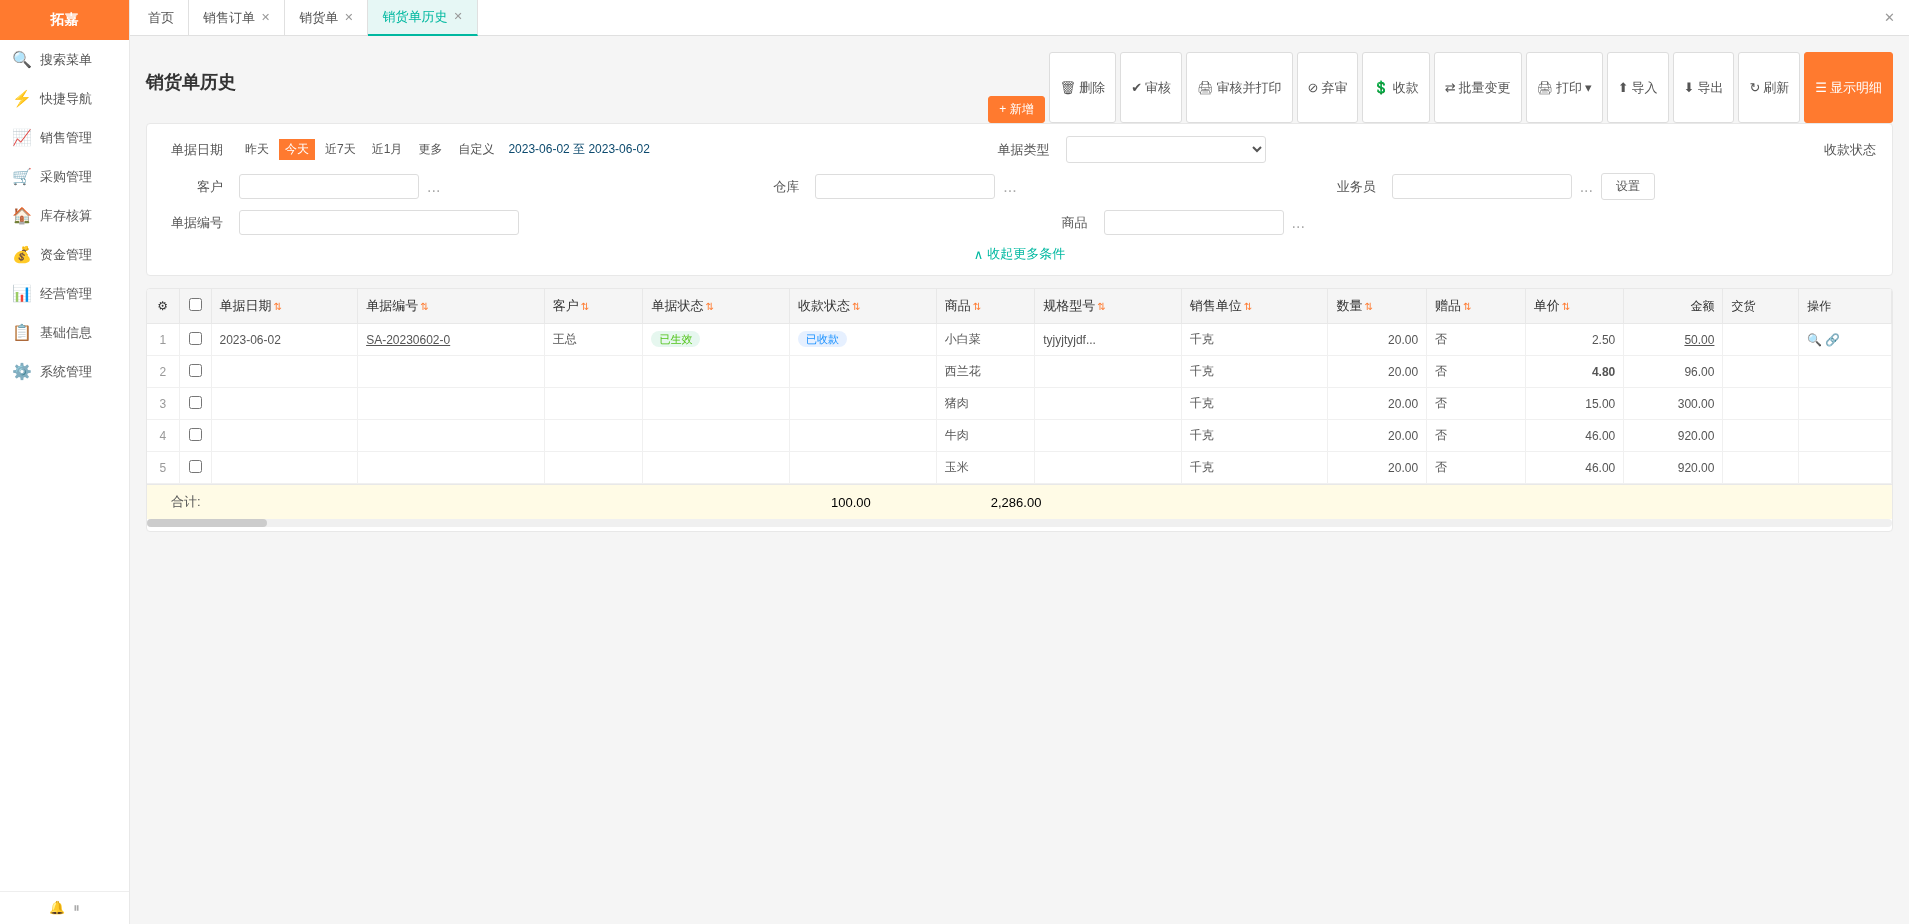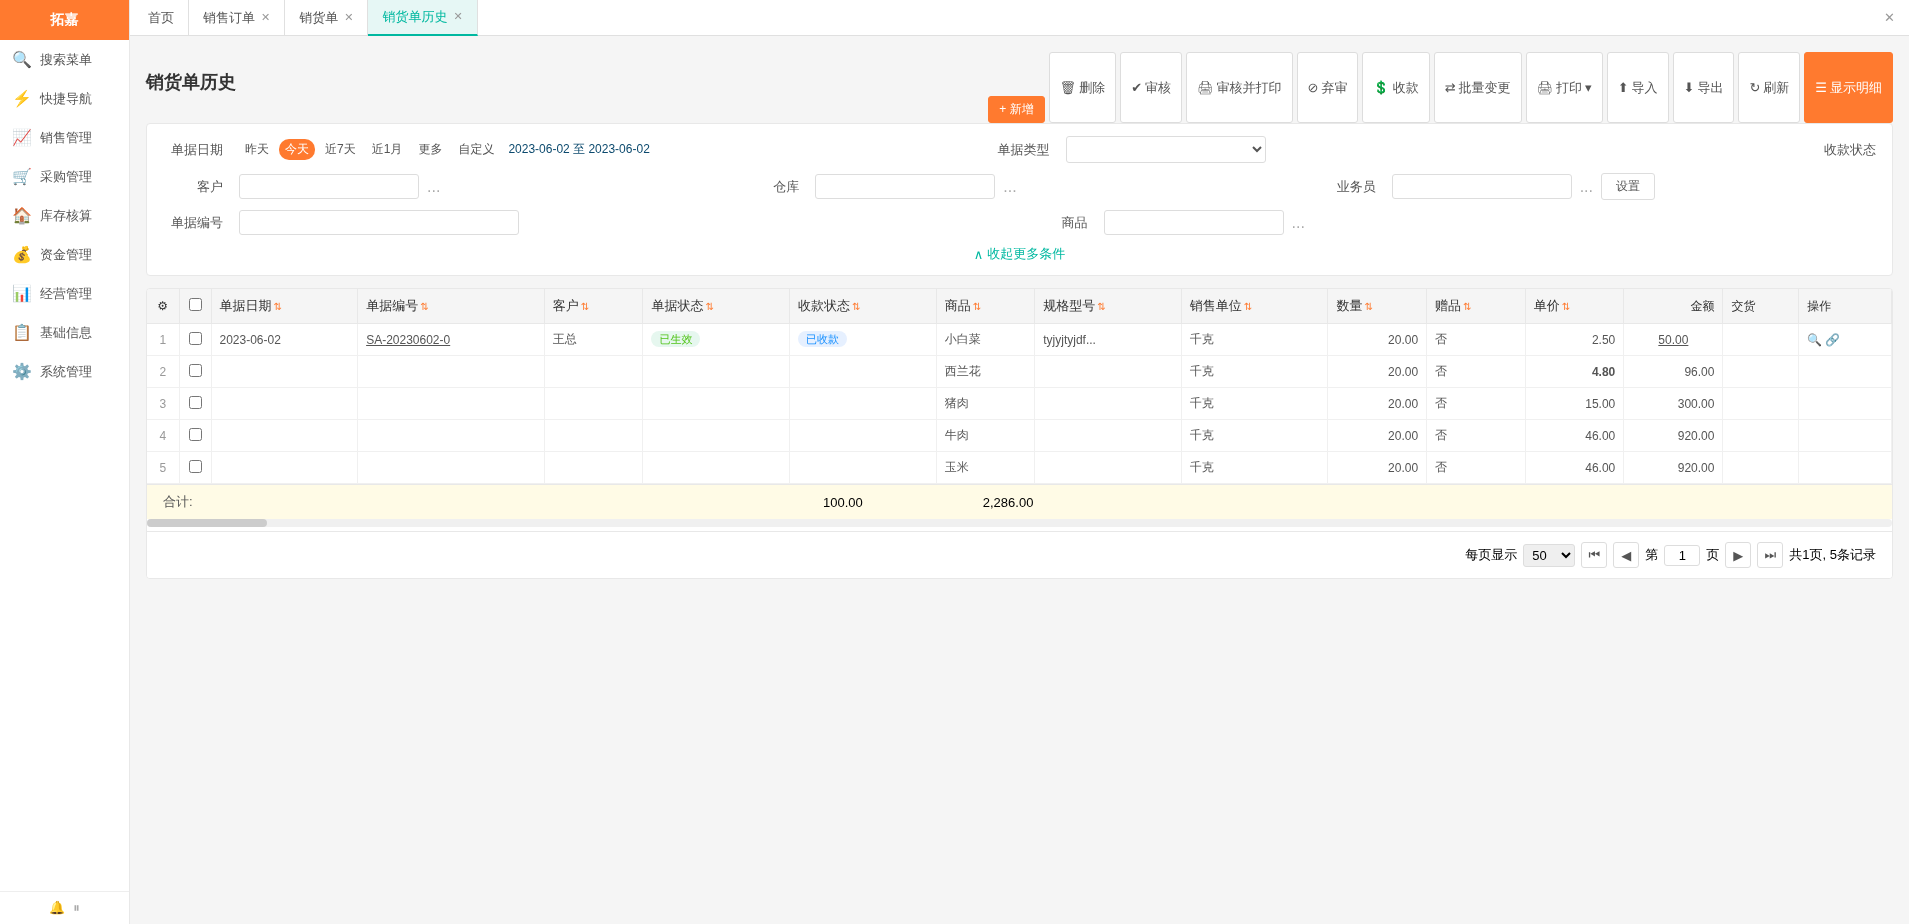--- a/index.html
+++ b/index.html
@@ -141,21 +141,21 @@
     .date-shortcut {
       padding: 2px 6px;
       border-radius: 3px;
       cursor: pointer;
       color: #555;
       font-size: 12px;
     }
     .date-shortcut.active {
       background: #ff7a2f;
       color: #fff;
-      border-radius: 10px;
+      border-radius: 0;
     }
     .date-range { color: #0c4a6e; font-size: 12px; }
     .filter-input {
       border: 1px solid #ddd;
       border-radius: 3px;
       padding: 4px 8px;
       width: 180px;
       color: #555;
       background: #fff;
     }
@@ -238,21 +238,21 @@
       font-size: 11px;
     }
     .badge-green { background: #e6f7ef; color: #52c41a; }
     .badge-blue { background: #e6f0ff; color: #1890ff; }
     .link-text { color: #1890ff; cursor: pointer; text-decoration: underline; }
 
     
     .total-row {
       background: #fffbe6;
       border-top: 1px solid #e8e8e8;
-      padding: 8px 16px;
+      padding: 8px 24px;
       display: flex;
       align-items: center;
     }
     .total-label { color: #555; min-width: 60px; }
     .total-values { display: flex; gap: 80px; margin-left: 20px; }
 
     
     .pagination {
       display: flex;
       align-items: center;
@@ -576,21 +576,21 @@
               <td class="link-text">SA-20230602-0</td>
               <td>王总</td>
               <td><span class="badge badge-green">已生效</span></td>
               <td><span class="badge badge-blue">已收款</span></td>
               <td>小白菜</td>
               <td>tyjyjtyjdf...</td>
               <td>千克</td>
               <td style="text-align:right;">20.00</td>
               <td>否</td>
               <td style="text-align:right;">2.50</td>
-              <td style="text-align:center;text-decoration:underline;">50.00</td>
+              <td style="text-align:right;text-decoration:underline;">50.00</td>
               <td></td>
               <td style="color:#1890ff;">🔍 🔗</td>
             </tr>
             <tr>
               <td style="text-align:center;color:#999;">2</td>
               <td style="text-align:center;"><input type="checkbox" style=""></td>
               <td></td>
               <td class="link-text"></td>
               <td></td>
               <td></td>
@@ -667,31 +667,15 @@
         <div class="total-values">
           <span style="margin-left:580px;">100.00</span>
           <span style="margin-left:40px;">2,286.00</span>
         </div>
       </div>
 
       <div class="scrollbar-area">
         <div class="scrollbar-thumb"></div>
       </div>
 
-      <div class="pagination">
-        <span>每页显示</span>
-        <select class="page-size-select">
-          <option>50</option>
-          <option>100</option>
-          <option>200</option>
-        </select>
-        <button class="page-btn">⏮</button>
-        <button class="page-btn">◀</button>
-        <span>第</span>
-        <input class="page-input" value="1" style="">
-        <span>页</span>
-        <button class="page-btn">▶</button>
-        <button class="page-btn">⏭</button>
-        <span>共1页, 5条记录</span>
-      </div>
     </div>
   </div>
 </div>
 
 </body></html>

